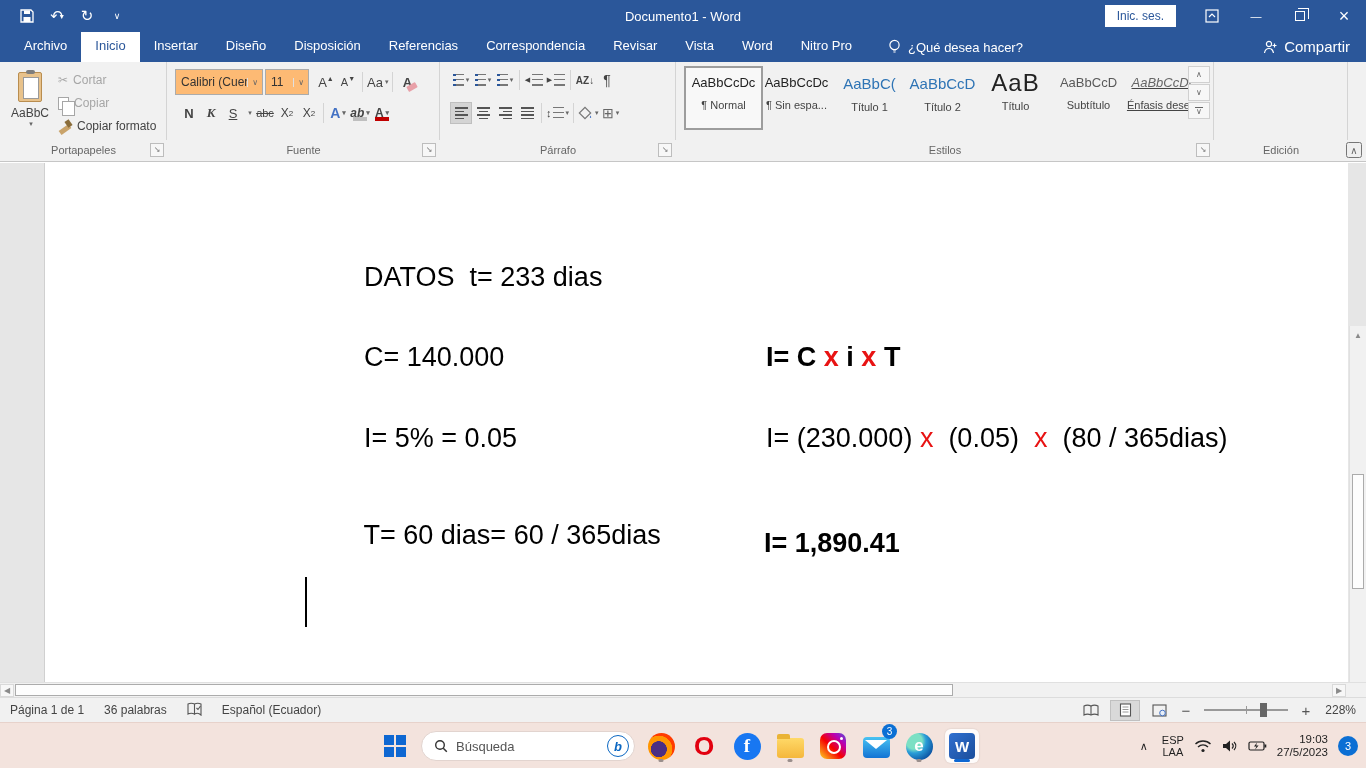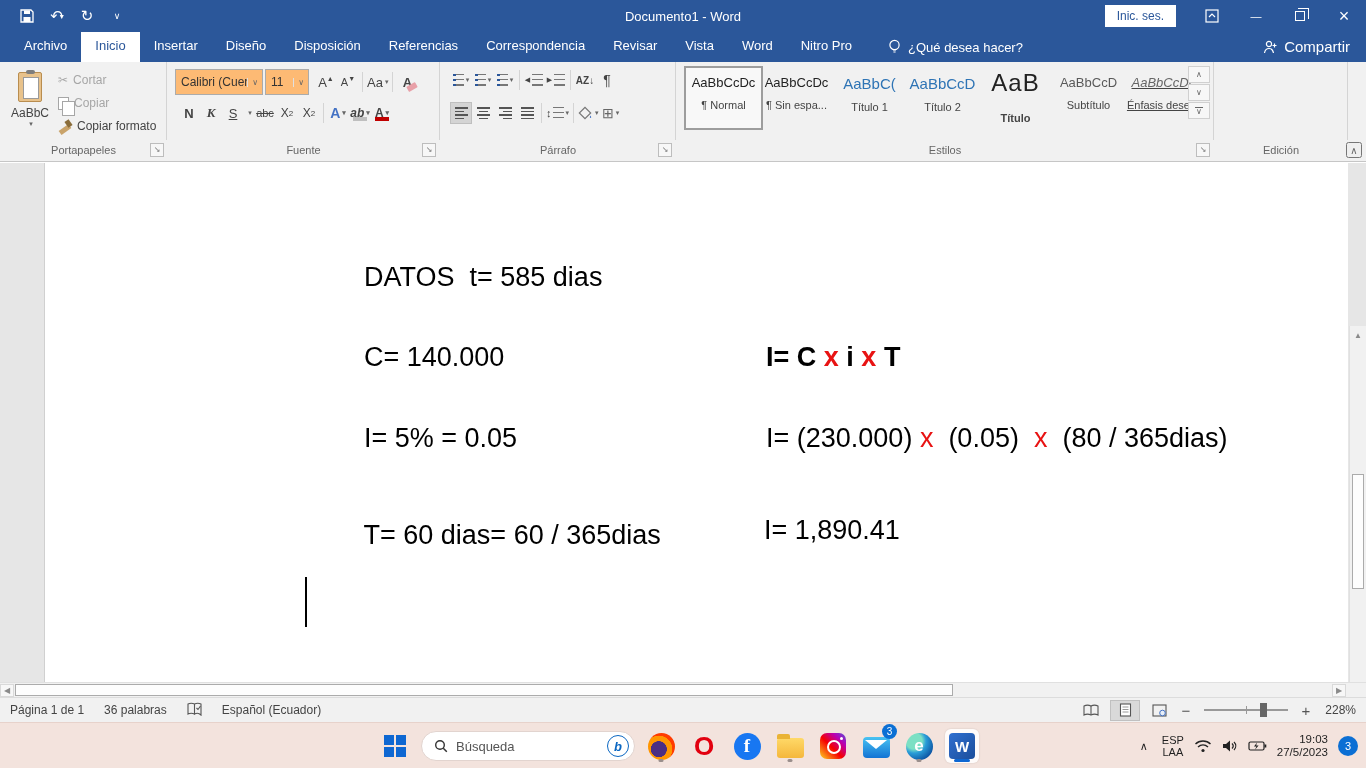--- a/index.html
+++ b/index.html
@@ -103,21 +103,21 @@
   .align-bars i { display:block; height:1.5px; background:#555; }
 
   
   .style-card { position:absolute; top:4px; width:79px; height:64px; border:1px solid transparent;
     text-align:center; cursor:pointer; padding-top:8px; }
   .style-card.selected { border:2px solid #9d9d9d; background:#f8f8f8; padding-top:7px; }
   .st-sample { font-size:13px; color:#222; white-space:nowrap; overflow:hidden; display:block; }
   .st-name { font-size:11px; color:#444; margin-top:9px; display:block; white-space:nowrap; overflow:hidden; }
   .st-h1 .st-sample, .st-h2 .st-sample { color:#2e74b5; font-size:15px; }
   .st-title .st-sample { font-size:24px; font-weight:300; letter-spacing:1px; margin-top:-6px; }
-  .st-title .st-name { margin-top:15px;font-weight:bold; }
+  .st-title .st-name { margin-top:3px; }
   .st-sub .st-sample { color:#595959; }
   .st-emph .st-sample { color:#666; font-style:italic; }
   .st-scroll { position:absolute; left:1188px; top:4px; width:22px; display:flex; flex-direction:column; gap:1px; }
   .st-scroll .sbtn { height:17px; border:1px solid #d0d0d0; background:#f7f7f7; font-size:8px; color:#666;
     display:flex; align-items:center; justify-content:center; cursor:pointer; }
   .st-scroll .sbtn.more { flex-direction:column; line-height:4px; }
   .st-scroll .sbtn.more i { display:block; width:8px; height:1.5px; background:#666; margin-bottom:2px; }
 
   .collapse-ribbon { position:absolute; right:4px; top:80px; width:16px; height:16px; color:#666;
     font-size:10px; display:flex; align-items:center; justify-content:center; cursor:pointer; }
@@ -529,38 +529,38 @@
     <div class="glabel" style="left:1214px;width:134px;">Edición</div>
 
     <button class="collapse-ribbon">
         <span>∧</span>
       </button>
   </section>
 
   <main class="docarea">
     <div class="page">
       <div class="dline" style="left:259px;top:68px;">
-        <span>DATOS  t= 585 dias</span>
+        <span>DATOS  t= 233 dias</span>
       </div>
       <div class="dline" style="left:259px;top:148px;">
         <span>C= 140.000</span>
       </div>
       <div class="dright" style="left:661px;top:148px;font-weight:bold;">
         <span>I= C </span><span class="redx">x</span><span> i </span><span class="redx">x</span><span> T</span>
       </div>
       <div class="dline" style="left:259px;top:229px;">
         <span>I= 5% = 0.05</span>
       </div>
       <div class="dright" style="left:661px;top:229px;">
         <span>I= (230.000) </span><span class="redx">x</span><span>  (0.05)  </span><span class="redx">x</span><span>  (80 / 365dias)</span>
       </div>
       <div class="dline" style="left:259px;top:326px;">
         <span>T= 60 dias= 60 / 365dias</span>
       </div>
-      <div class="dright" style="left:659px;top:321px;">
+      <div class="dright" style="left:659px;top:334px;font-weight:bold;">
         <span>I= 1,890.41</span>
       </div>
       <div class="caret"></div>
     </div>
     <div class="vscroll">
       <div class="vbtn" style="top:1px;">
           <span>▲</span>
         </div>
       <div class="vthumb"></div>
 

